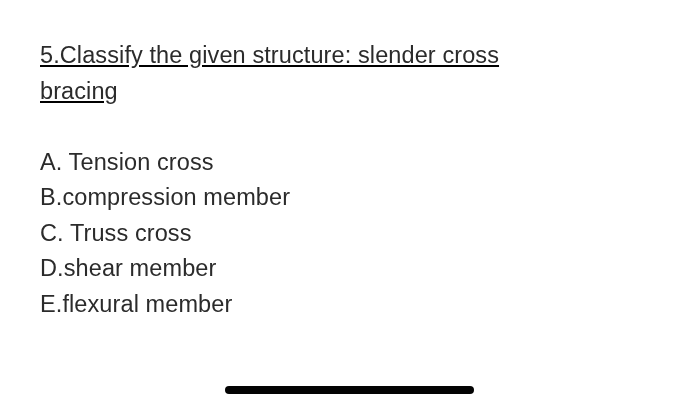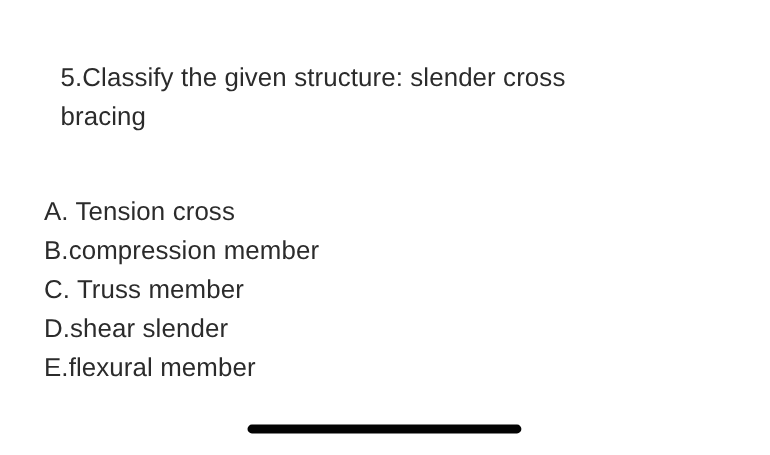--- a/index.html
+++ b/index.html
@@ -33,22 +33,23 @@
   .opt-line {
     color: #2b2b2b;
     font-size: 23.5px;
     line-height: 35.5px;
     letter-spacing: 0.1px;
     font-weight: 400;
     white-space: pre;
   }
 
   .question-block {
-    margin: 15px;
+    margin: 0;
     padding: 0;
+    text-decoration: underline;
   }
 
   .spacer-line {
     height: 35.5px;
   }
 
   .options-block {
     margin: 0;
     padding: 0;
   }
@@ -74,22 +75,22 @@
     <div class="question-block">
       <div class="q-line">5.Classify the given structure: slender cross</div>
       <div class="q-line">bracing</div>
     </div>
 
     <div class="spacer-line"></div>
 
     <div class="options-block">
       <div class="opt-line">A. Tension cross</div>
       <div class="opt-line">B.compression member</div>
-      <div class="opt-line">C. Truss member</div>
-      <div class="opt-line">D.shear slender</div>
+      <div class="opt-line">C. Truss cross</div>
+      <div class="opt-line">D.shear member</div>
       <div class="opt-line">E.flexural member</div>
     </div>
 
   </div>
 
   <div class="home-indicator"></div>
 
 </div>
 
 </body></html>

